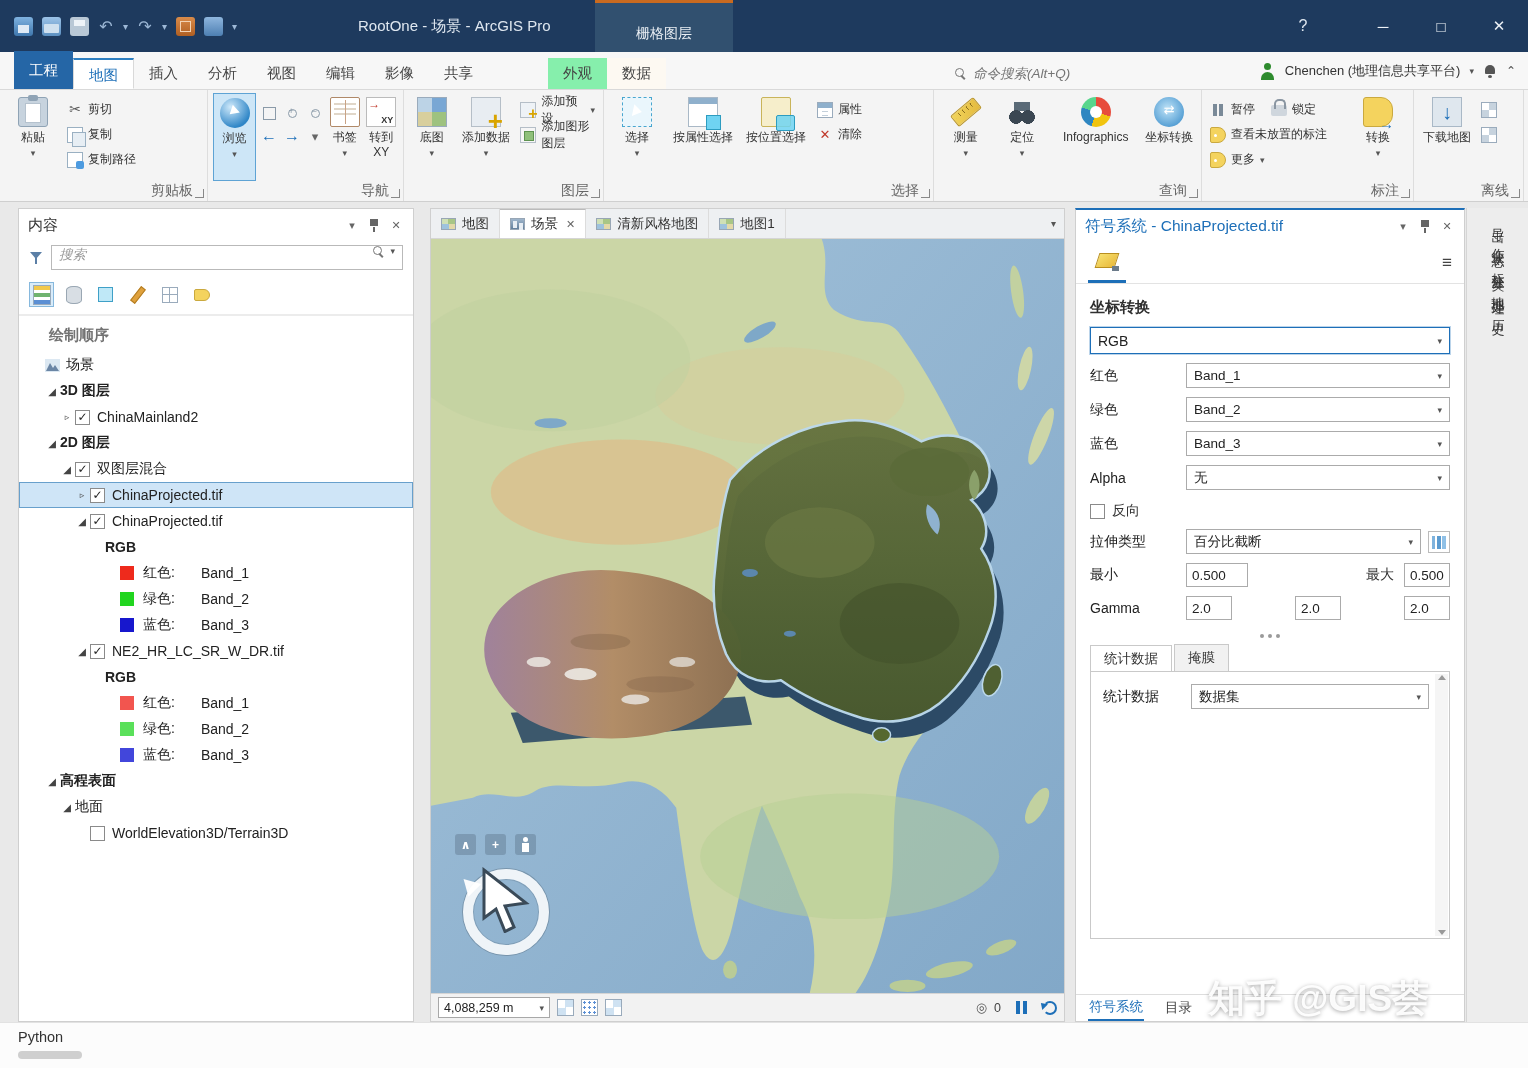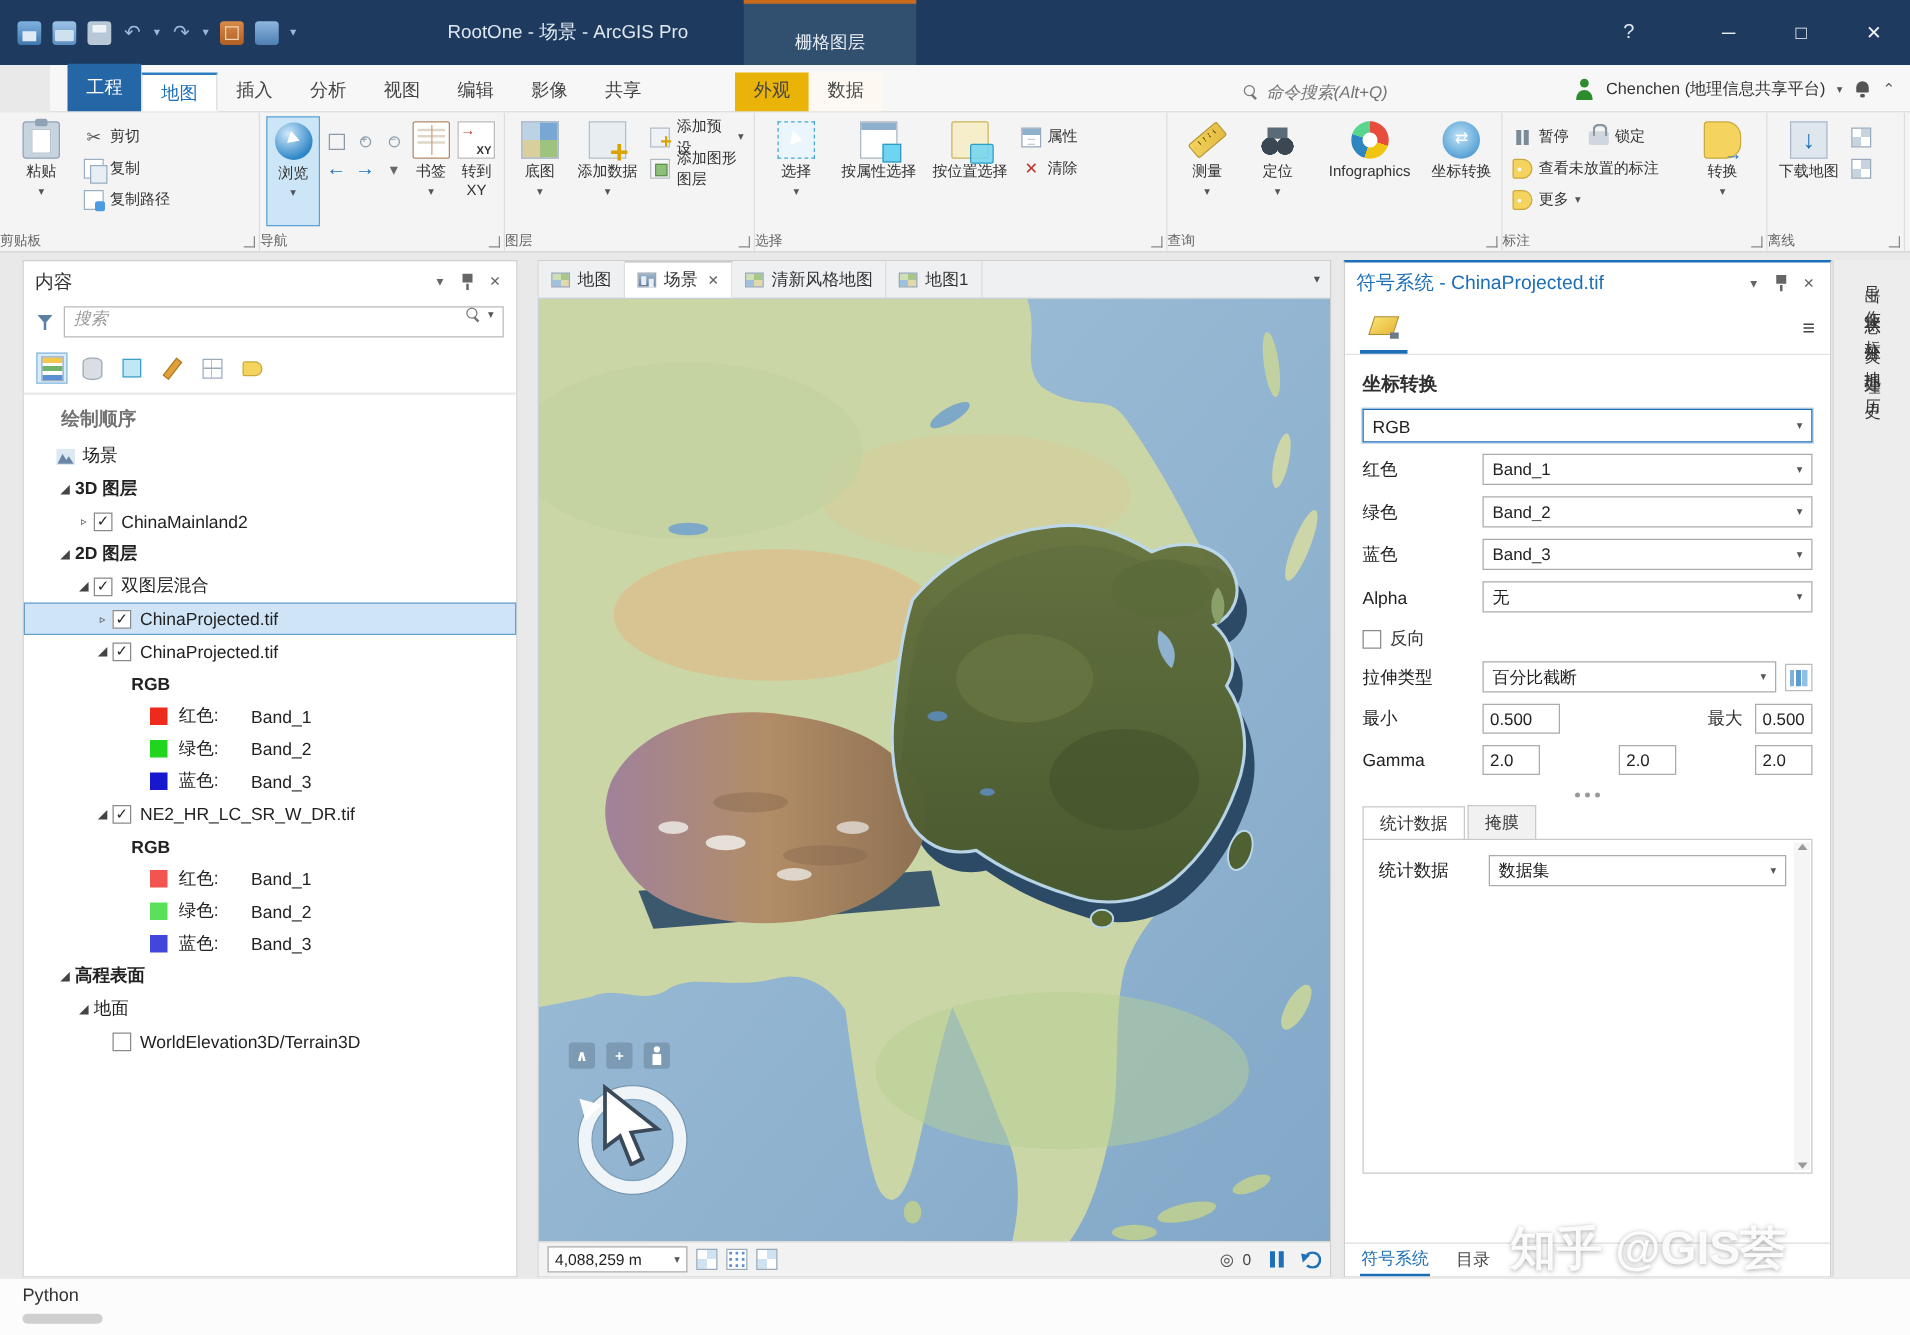--- a/index.html
+++ b/index.html
@@ -21,46 +21,46 @@
   .qi-proj::after { content:""; position:absolute; left:4px; top:4px; right:4px; bottom:4px; border:1px solid #f2d3b4; }
   .qi-box { background:linear-gradient(#8fb6de,#4d7fb2); }
   .qat-caret { color:#9db8d6; font-size:10px; }
   .win-title { position:absolute; left:358px; top:0; height:52px; line-height:52px; font-size:15px; color:#dfe7f0; white-space:nowrap; }
   .ctx-group { position:absolute; left:595px; top:0; width:138px; height:64px; background:#31506f; border-top:3px solid #c96a1f; color:#e8edf3; display:flex; align-items:center; justify-content:center; font-size:14px; }
   .help-btn { position:absolute; right:205px; top:0; width:40px; height:52px; display:flex; align-items:center; justify-content:center; font-size:16px; color:#dfe7f0; }
   .win-controls { position:absolute; right:0; top:0; height:52px; display:flex; }
   .wc { width:58px; height:52px; display:flex; align-items:center; justify-content:center; font-size:15px; color:#eef2f7; }
 
   
-  .tabrow { position:absolute; left:0; top:52px; right:0; height:38px; background:#f7f7f7; border-bottom:1px solid #d9d9d9; display:flex; align-items:flex-end;margin-left:40px; }
+  .tabrow { position:absolute; left:0; top:52px; right:0; height:38px; background:#f7f7f7; border-bottom:1px solid #d9d9d9; display:flex; align-items:flex-end; }
   .rtab { padding:0 15px; height:31px; line-height:31px; font-size:14.5px; color:#444; white-space:nowrap; }
   .rtab.project { background:#2566a6; color:#fff; margin-left:14px; height:38px; line-height:38px; }
   .rtab.active { background:#fff; color:#1d6fb8; border:1px solid #d9d9d9; border-bottom:1px solid #fff; border-top:2px solid #2d7fc1; }
-  .rtab.ctx1 { margin-left:60px; background:#eab308; }
+  .rtab.ctx1 { margin-left:60px; background:#86efac; }
   .rtab.ctx2 { background:#fdf9f2; }
   .cmdsearch { position:absolute; left:955px; top:9px; width:250px; height:24px; display:flex; align-items:center; gap:7px; }
   .magnifier { width:11px; height:11px; position:relative; flex:none; }
   .magnifier::before { content:""; position:absolute; left:0; top:0; width:7px; height:7px; border:1.5px solid #777; border-radius:50%; }
   .magnifier::after { content:""; position:absolute; left:7px; top:7px; width:5px; height:1.5px; background:#777; transform:rotate(45deg); transform-origin:0 0; }
   .cmdsearch input { border:none; background:transparent; outline:none; font-style:italic; color:#888; font-size:13.5px; width:200px; font-family:inherit; }
   .account { position:absolute; right:12px; top:0; height:38px; display:flex; align-items:center; gap:9px; }
   .person-ico { position:relative; width:17px; height:17px; display:inline-block; }
   .person-ico::before { content:""; position:absolute; top:0; left:5px; width:7px; height:7px; border-radius:50%; background:#2e8b2e; }
   .person-ico::after { content:""; position:absolute; bottom:0; left:2px; width:13px; height:8px; border-radius:7px 7px 0 0; background:#2e8b2e; }
   .acct-name { font-size:13px; color:#333; }
   .small-caret { font-size:9px; color:#555; }
   .bell { width:14px; height:15px; position:relative; display:inline-block; }
   .bell::before { content:""; position:absolute; top:1px; left:2px; width:10px; height:9px; background:#555; border-radius:5px 5px 1px 1px; }
   .bell::after { content:""; position:absolute; top:11px; left:5px; width:4px; height:3px; background:#555; border-radius:50%; }
   .ribbon-collapse { font-size:12px; color:#555; }
 
   
   .ribbon { position:absolute; left:0; top:90px; right:0; height:112px; background:#f4f4f4; border-bottom:1px solid #cfcfcf; display:flex; overflow:hidden; }
   .rgroup { position:relative; height:100%; border-right:1px solid #ddd; padding:3px 5px 17px 5px; display:flex; align-items:flex-start; gap:3px; flex:none; }
-  .glabel { position:absolute; bottom:1px; left:0; right:14px; text-align:left; font-size:11px; color:#666;font-family:Liberation Mono, monospace; }
+  .glabel { position:absolute; bottom:1px; left:0; right:14px; text-align:right; font-size:14px; color:#666;font-family:Liberation Mono, monospace; }
   .launcher { position:absolute; bottom:3px; right:3px; width:9px; height:9px; border-right:1.5px solid #888; border-bottom:1.5px solid #888; }
   .bb { display:flex; flex-direction:column; align-items:center; width:56px; min-height:88px; padding-top:4px; gap:3px; text-align:center; font-size:12px; color:#333; }
   .bb.wide { width:70px; }
   .bb.xwide { width:92px; }
   .bb.active { background:#cde6f7; border:1px solid #5ea3d4; }
   .blabel { line-height:1.25; white-space:pre-line; }
   .caret { font-size:9px; color:#555; }
   .sbcol { display:flex; flex-direction:column; gap:4px; padding-top:6px; }
   .sb { display:flex; align-items:center; gap:5px; font-size:12px; color:#333; height:21px; padding:0 3px; }
   .bi { width:30px; height:30px; position:relative; display:inline-block; flex:none; }

